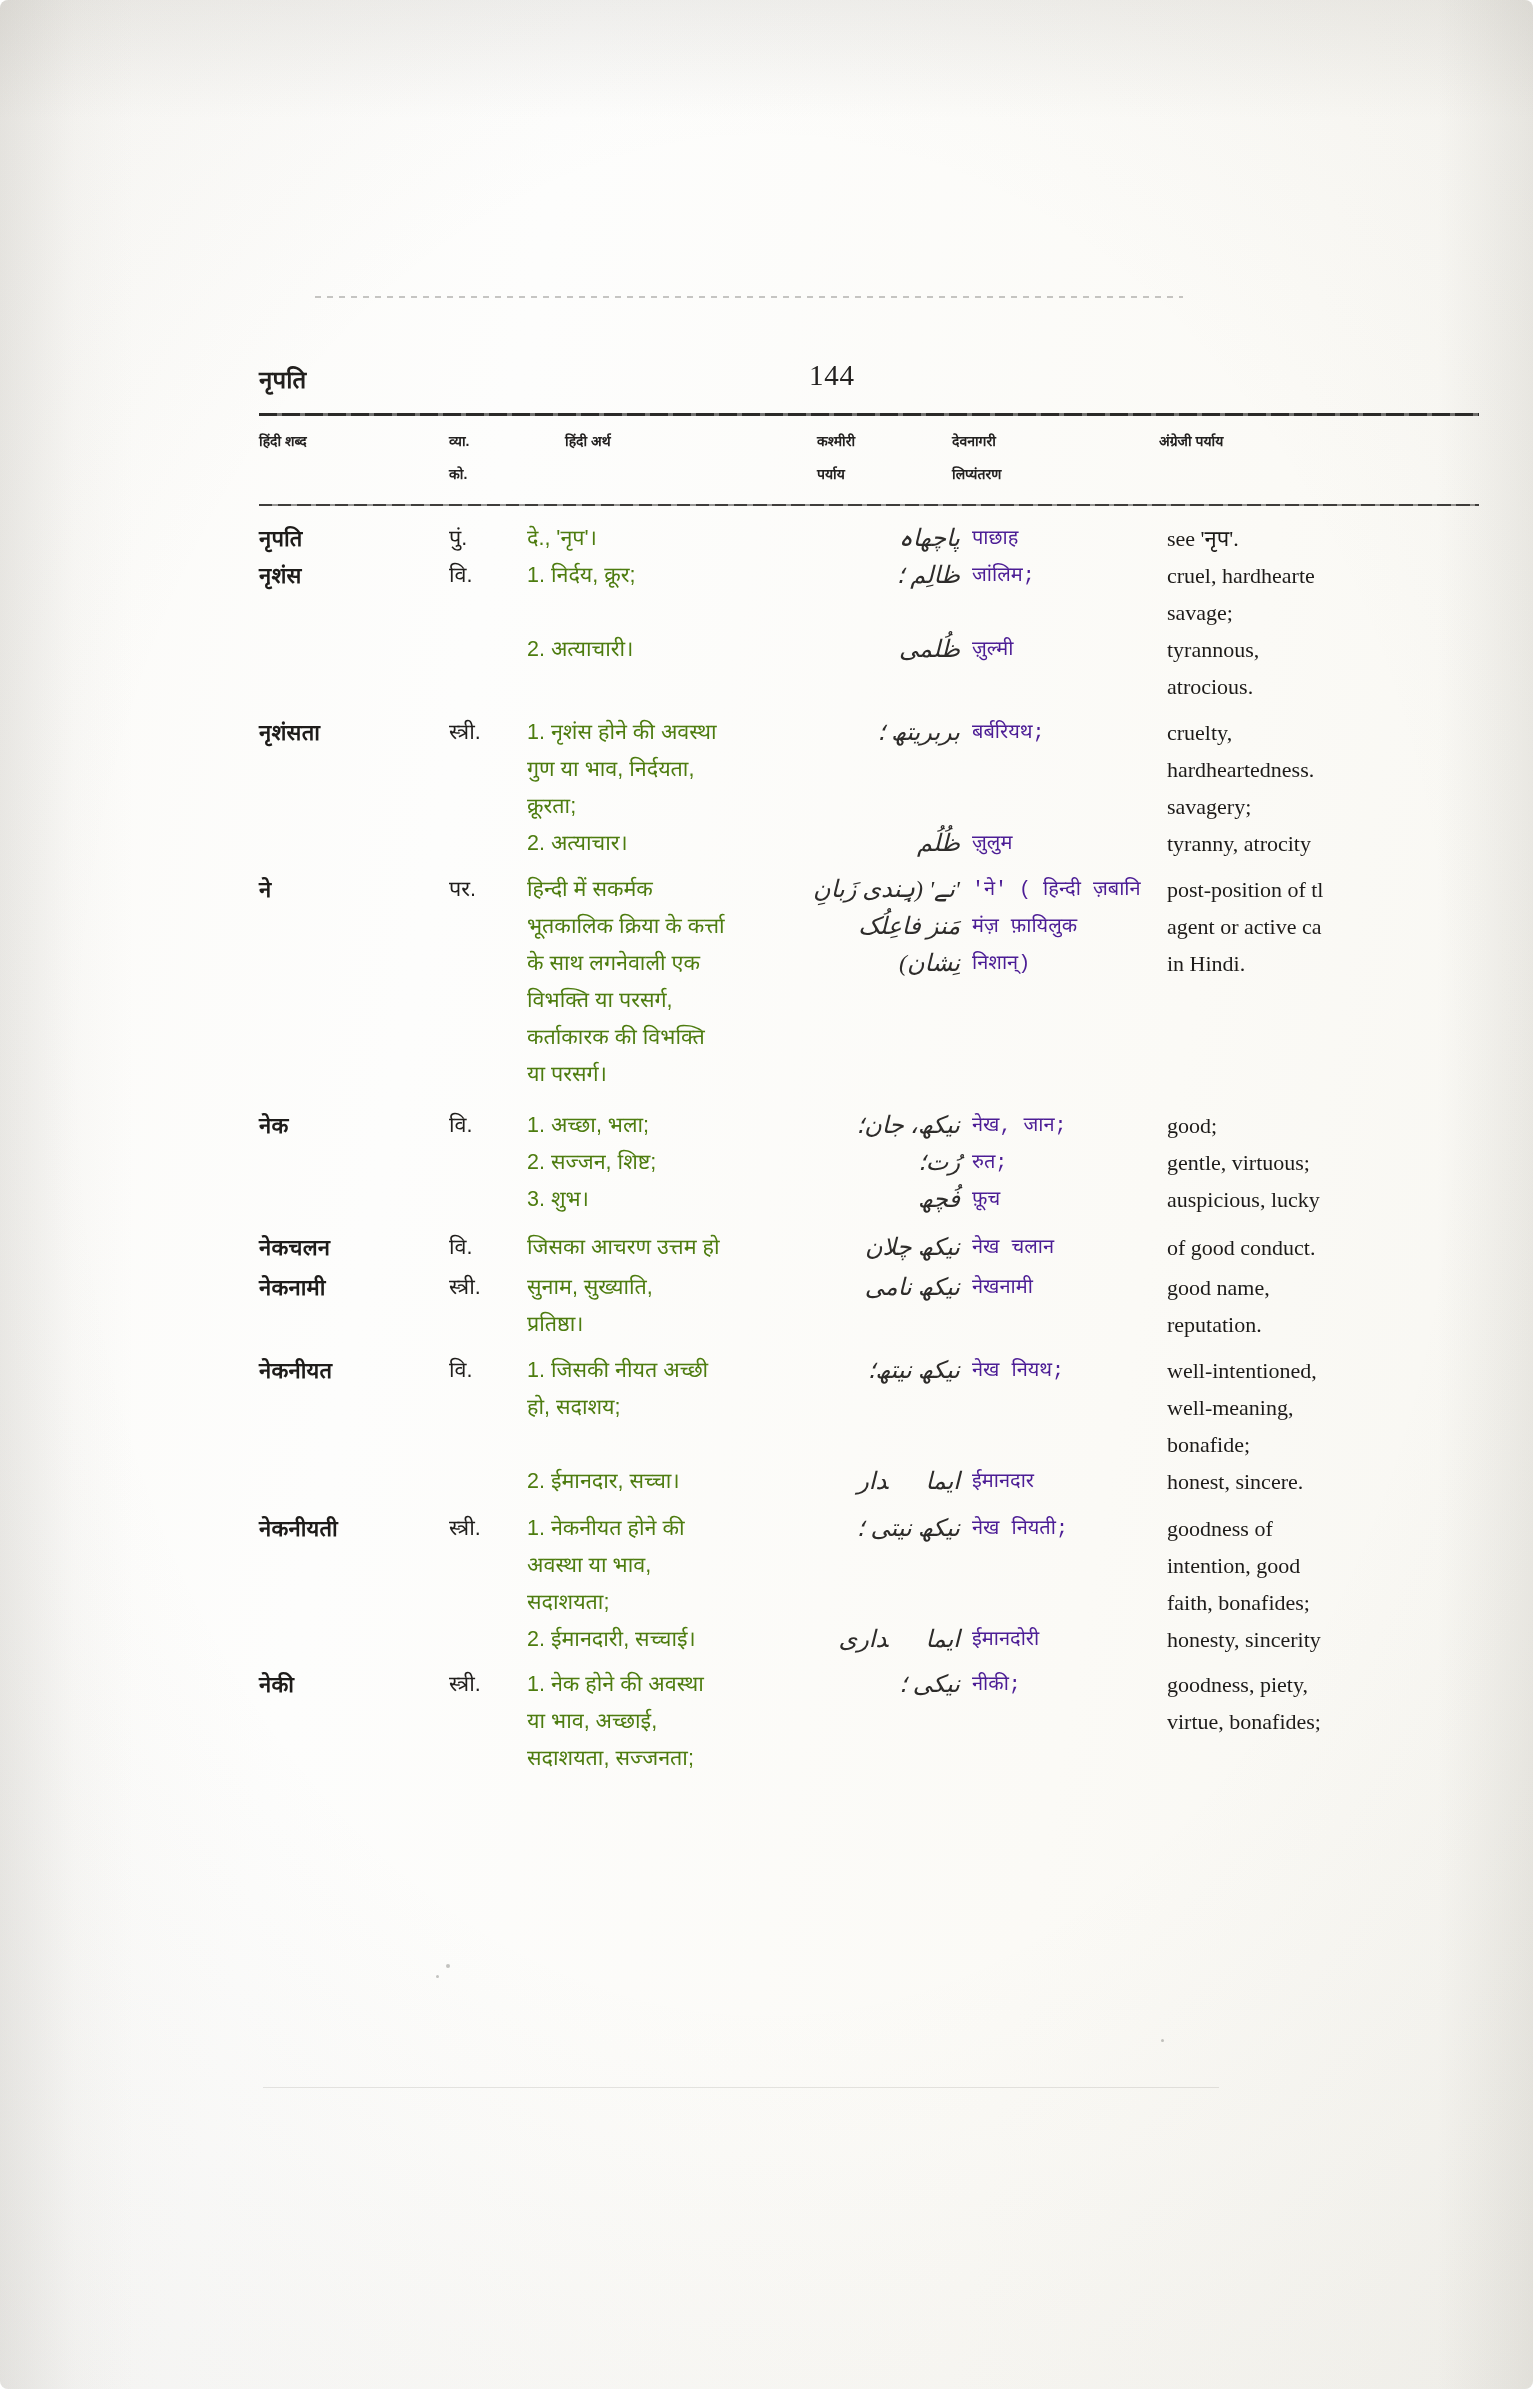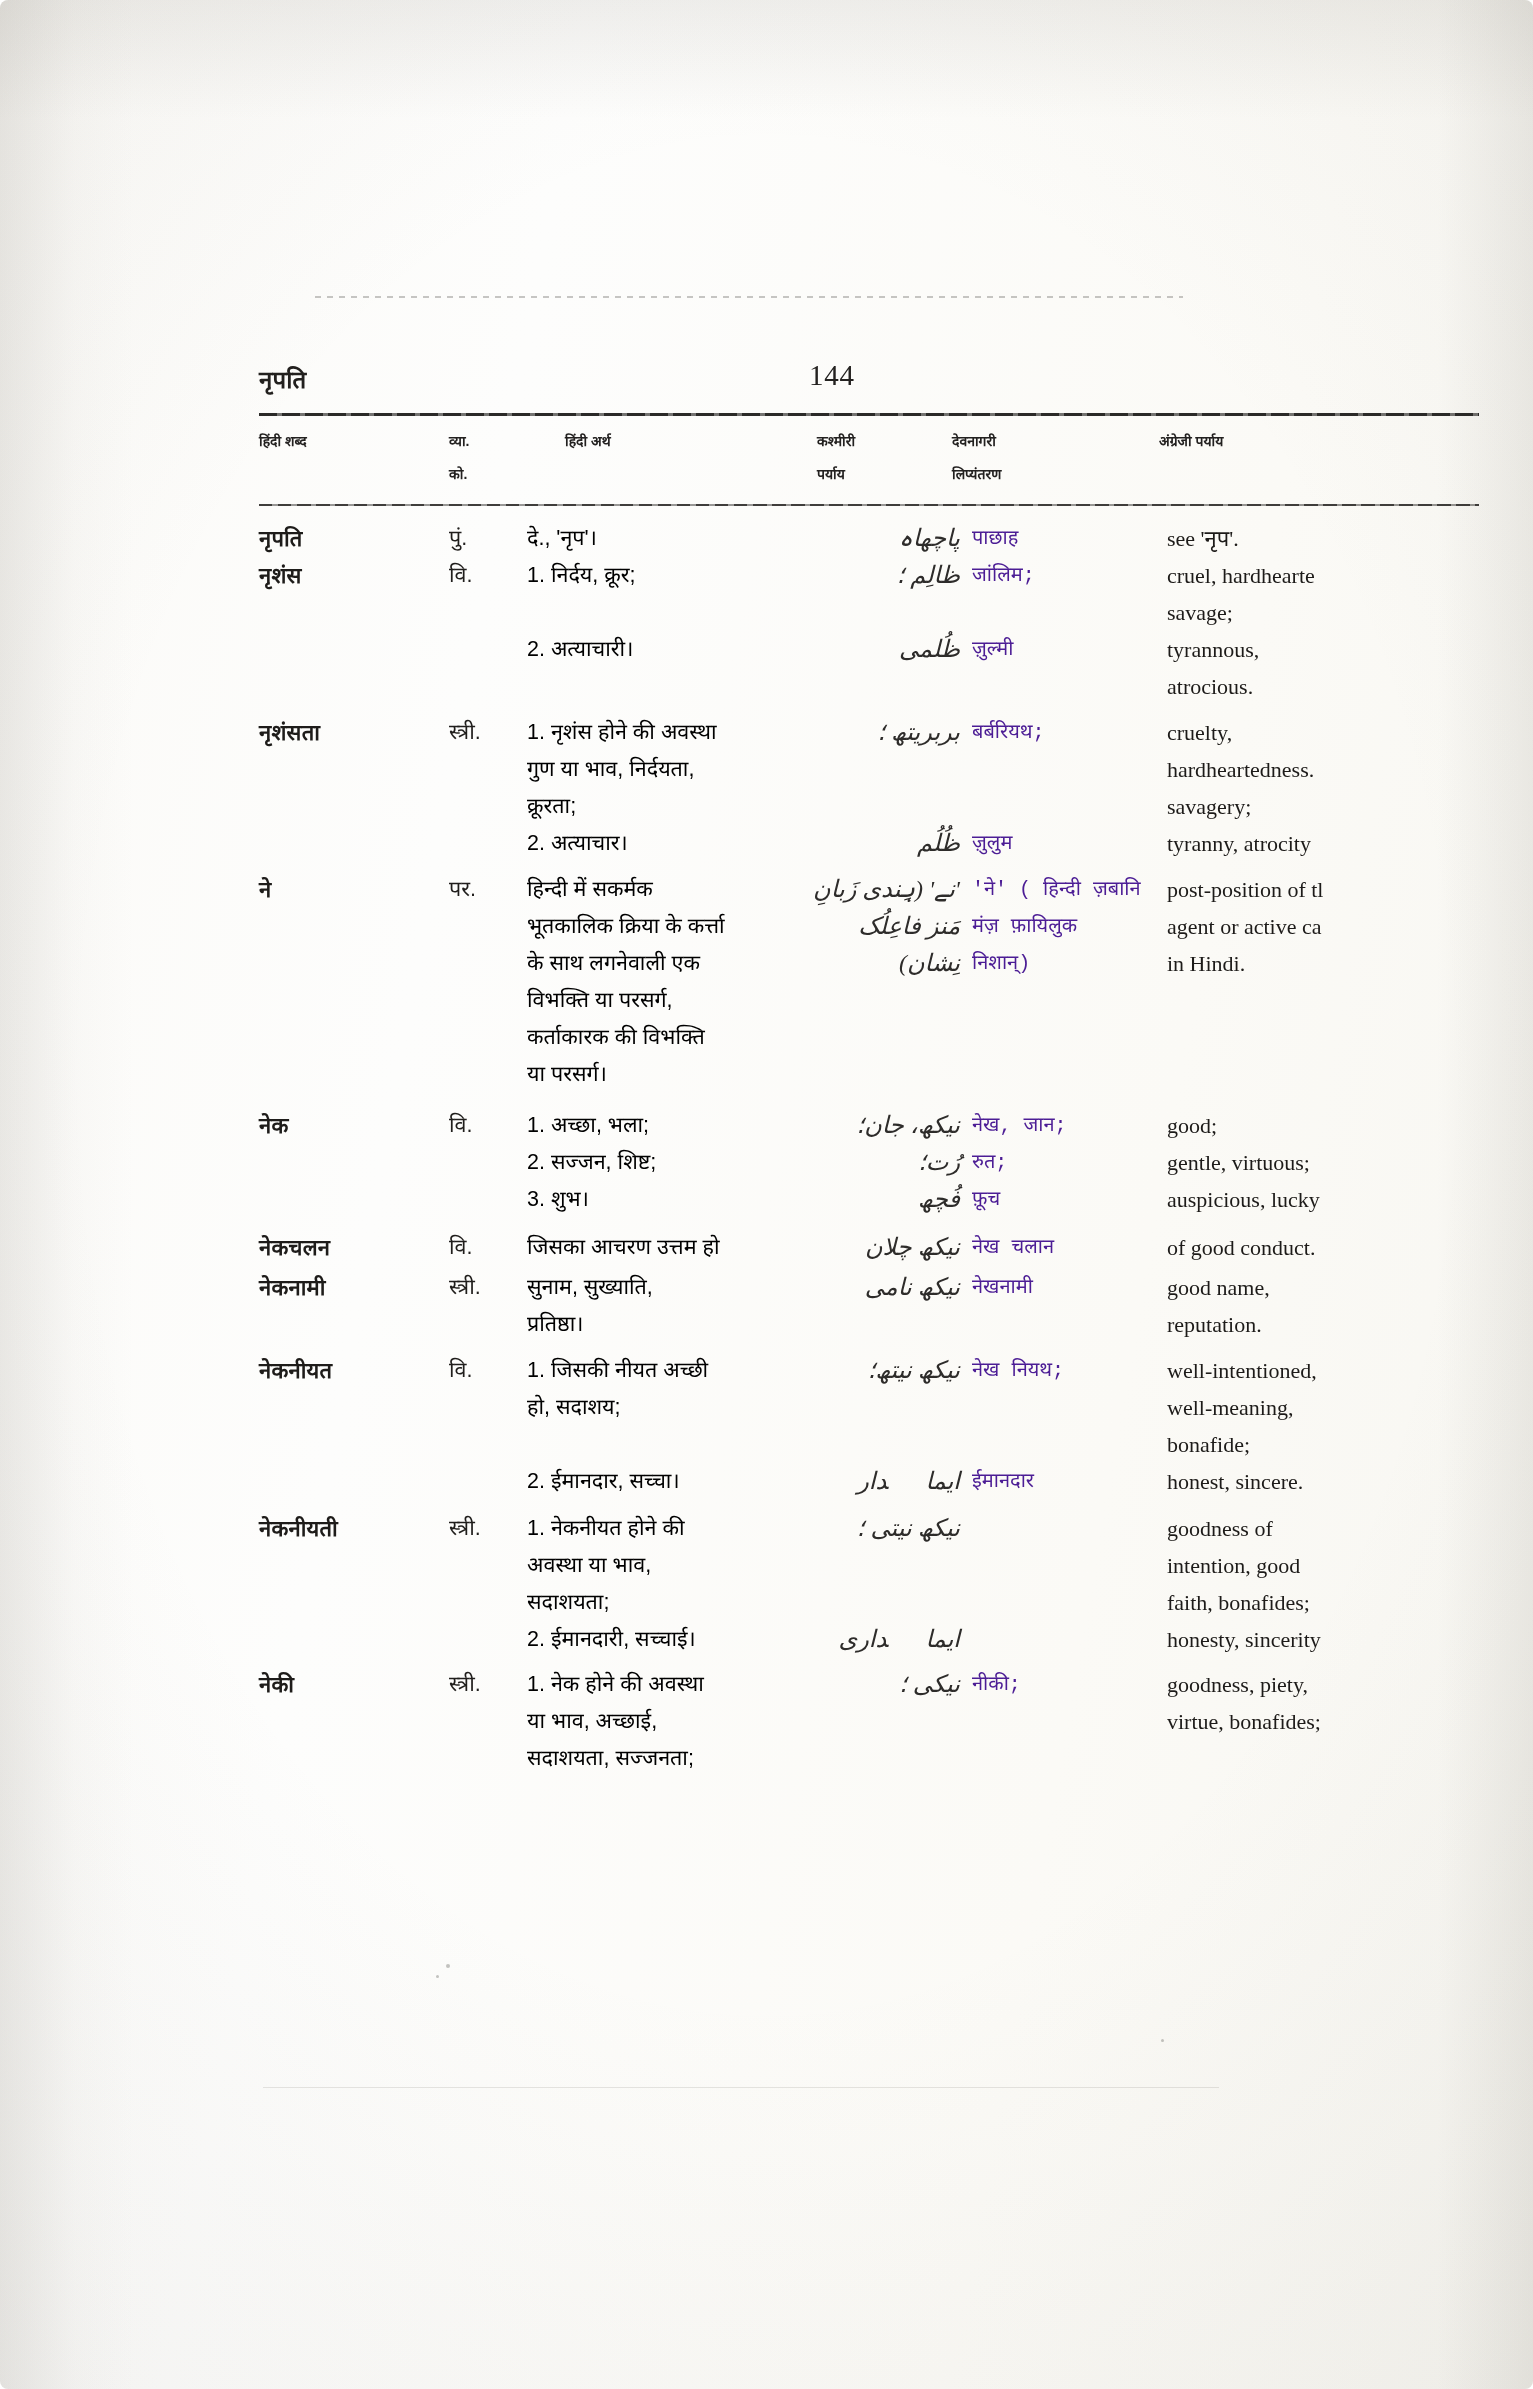--- a/index.html
+++ b/index.html
@@ -162,21 +162,21 @@
     font-size: 21.5px;
     line-height: 37px;
     color: #201e1c;
   }
   .c-mean {
     left: 268px;
     width: 279px;
     font-family: "Liberation Sans", sans-serif;
     font-size: 21.5px;
     line-height: 37px;
-    color: #000000;
+    color: #4d7c0f;
     white-space: pre-line;
   }
   .c-kash {
     left: 550px;
     width: 151px;
     text-align: right;
     font-family: "Liberation Serif", serif;
     font-size: 24px;
     line-height: 37px;
     color: #232120;
@@ -405,20 +405,24 @@
           <div class="cell c-word">नेकनीयती</div>
           <div class="cell c-gram">स्त्री.</div>
           <div class="cell c-mean">1. नेकनीयत होने की
 अवस्था या भाव,
 सदाशयता;
 2. ईमानदारी, सच्चाई।</div>
           <div class="cell c-kash">نیکھ نیتی ؛
 
 
 ایمانٛداری</div>
+          <div class="cell c-deva">नेख नियती;
+
+
+ईमानदोरी</div>
           <div class="eng-clip">
             <div class="c-eng" style="position: relative; left: 0px;">goodness of
 intention, good
 faith, bonafides;
 honesty, sincerity</div>
           </div>
         </div>
         <div class="entry" style="position: absolute; top: 1146px; left: 0px; height: 112px; width: 100%;">
           <div class="cell c-word">नेकी</div>
           <div class="cell c-gram">स्त्री.</div>

